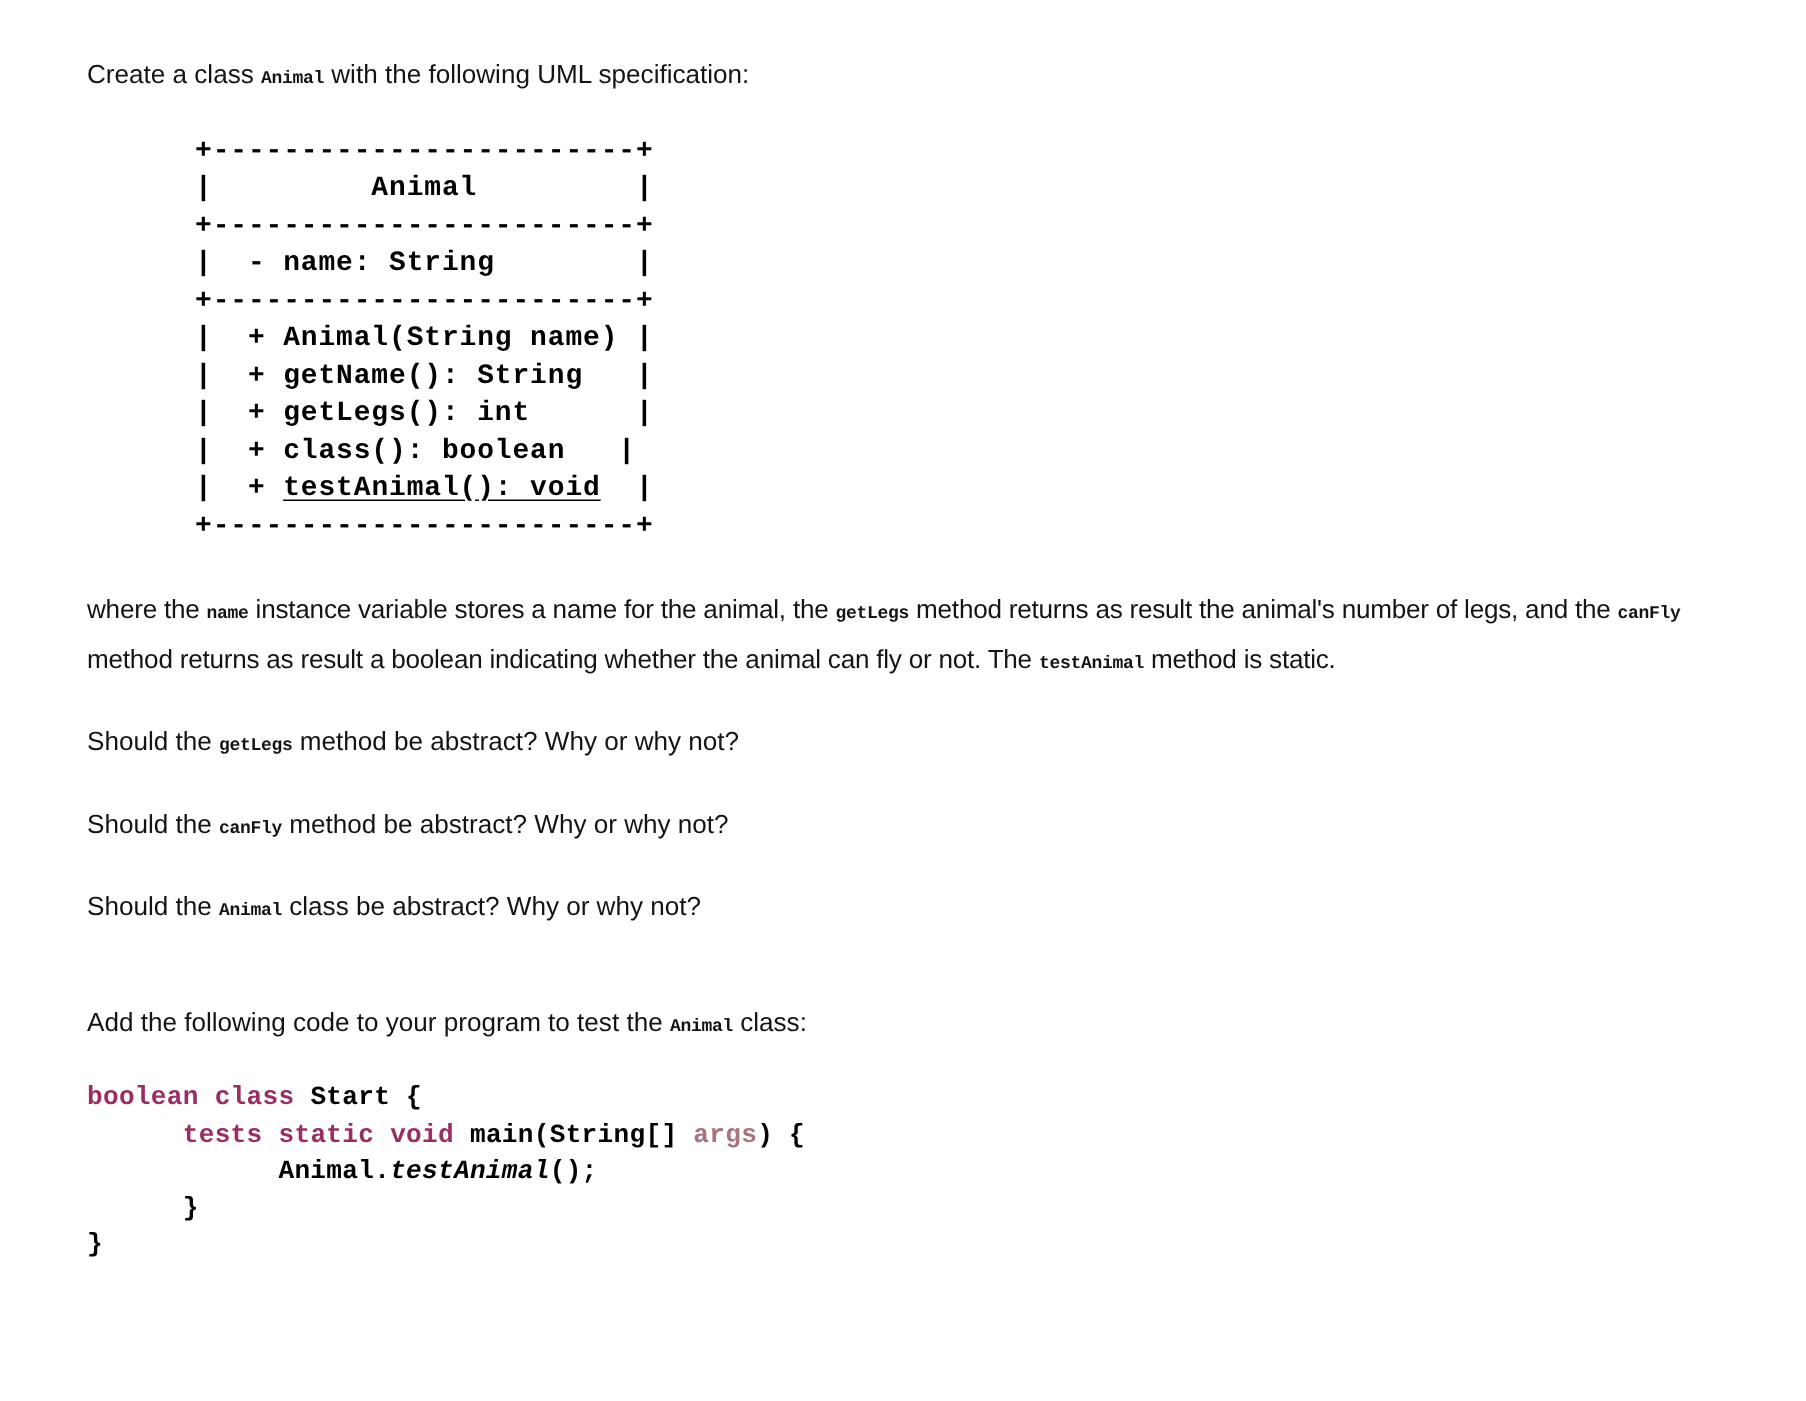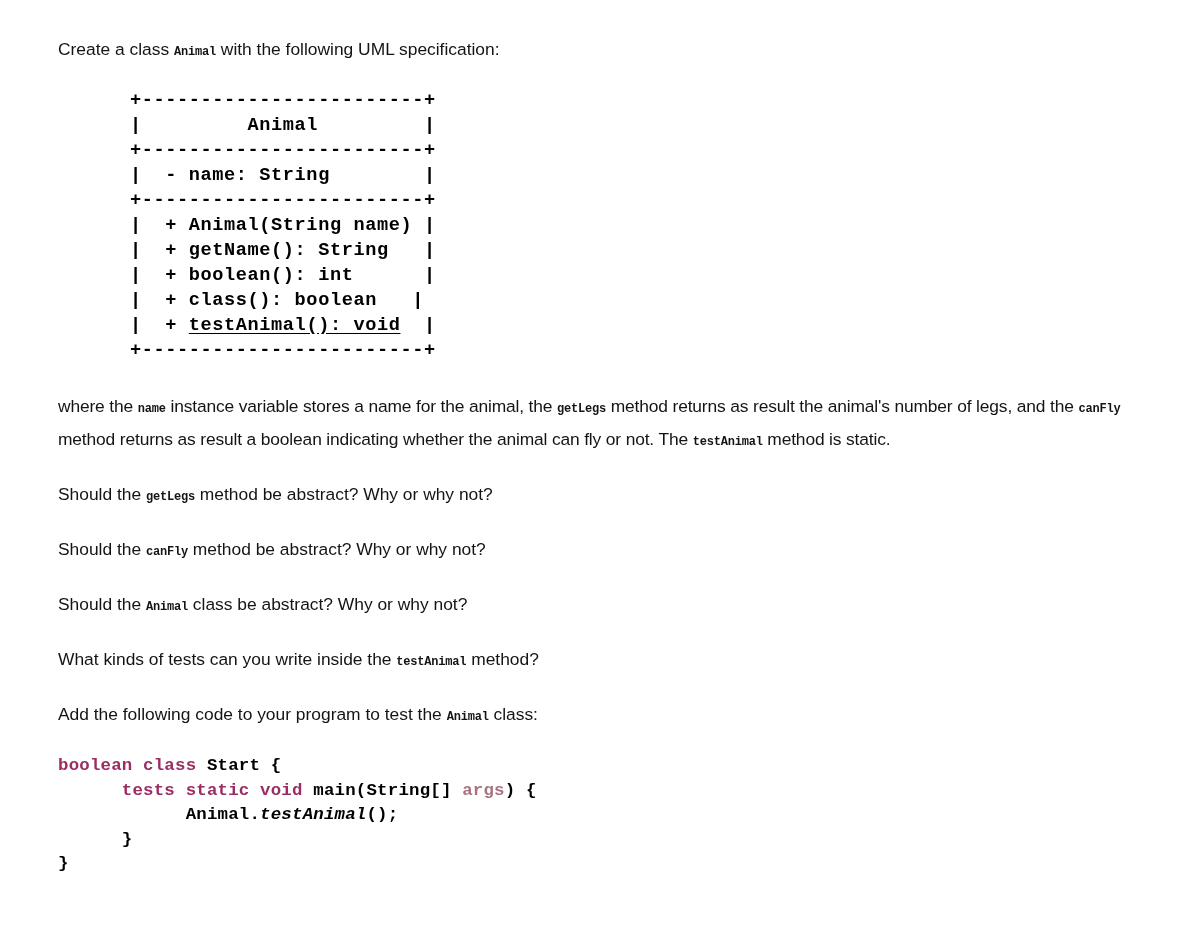--- a/index.html
+++ b/index.html
@@ -89,21 +89,21 @@
 
   <p class="para"><span>Create a class </span><code class="mono">Animal</code><span> with the following UML specification:</span></p>
 
   <div class="uml"><span>+------------------------+</span>
 <span>|         Animal         |</span>
 <span>+------------------------+</span>
 <span>|  - name: String        |</span>
 <span>+------------------------+</span>
 <span>|  + Animal(String name) |</span>
 <span>|  + getName(): String   |</span>
-<span>|  + boolean(): int      |</span>
+<span>|  + getLegs(): int      |</span>
 <span>|  + class(): boolean   |</span>
 <span><span>|  + </span><span class="u">testAnimal(): void</span><span>  |</span></span>
 <span>+------------------------+</span></div>
 
   <div class="gap-after-uml"></div>
 
   <p class="para tight"><span>where the </span><code class="mono">name</code><span> instance variable stores a name for the animal, the </span><code class="mono">getLegs</code><span> method returns as result the animal's number of legs, and the </span><code class="mono">canFly</code><span> method returns as result a boolean indicating whether the animal can fly or not. The </span><code class="mono">testAnimal</code><span> method is static.</span></p>
 
   <div class="spacer-sm"></div>
 
@@ -112,21 +112,20 @@
   <div class="spacer-sm"></div>
 
   <p class="para"><span>Should the </span><code class="mono">canFly</code><span> method be abstract? Why or why not?</span></p>
 
   <div class="spacer-sm"></div>
 
   <p class="para"><span>Should the </span><code class="mono">Animal</code><span> class be abstract? Why or why not?</span></p>
 
   <div class="spacer-sm"></div>
 
-  <p class="para"><span>What kinds of tests can you write inside the </span><code class="mono">testAnimal</code><span> method?</span></p>
 
   <div class="spacer-sm"></div>
 
   <p class="para"><span>Add the following code to your program to test the </span><code class="mono">Animal</code><span> class:</span></p>
 
   <div class="code-block"><span class="kw">boolean class</span><span class="id"> Start {</span>
 <span>      </span><span class="kw">tests static void</span><span class="id"> main(String[] </span><span class="parm">args</span><span class="id">) {</span>
 <span>            </span><span class="id">Animal.</span><span class="stat">testAnimal</span><span class="id">();</span>
 <span class="id">      }</span>
 <span class="id">}</span></div>

